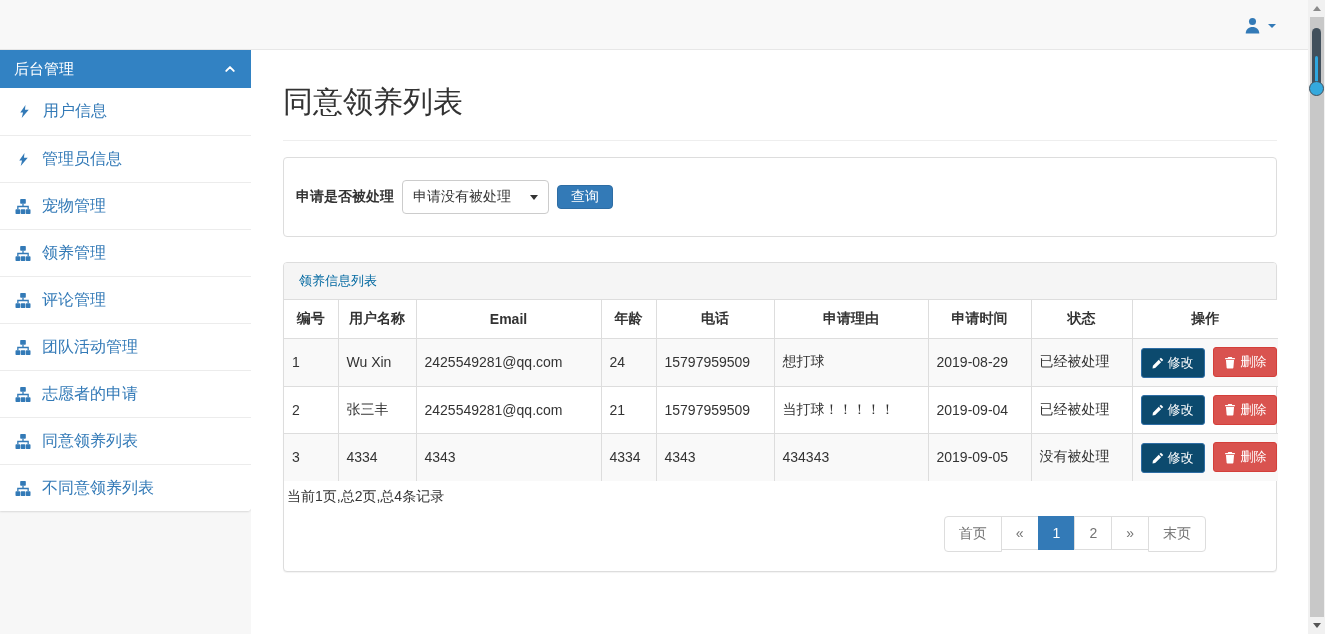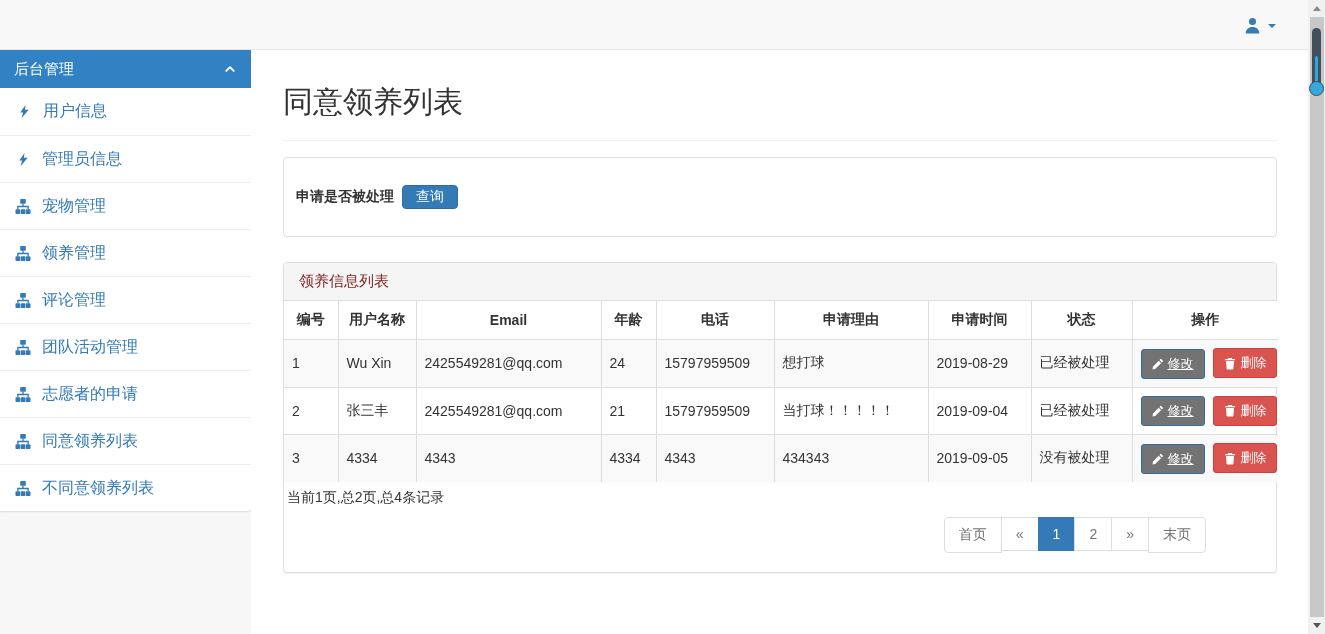--- a/index.html
+++ b/index.html
@@ -34,29 +34,29 @@
   .main { position:absolute; left:251px; top:50px; right:17px; bottom:0; background:#fff; padding:0 31px 0 32px; }
   .page-title { margin-top:32px; font-size:30px; font-weight:500; color:#333; padding-bottom:17px; border-bottom:1px solid #eee; }
 
   .filter-panel { margin-top:16px; border:1px solid #ddd; border-radius:4px; height:80px; display:flex; align-items:center; padding:16px 12px; background:#fff; }
   .filter-label { font-size:14px; font-weight:bold; color:#333; margin-right:8px; }
   .select-box { width:147px; height:34px; border:1px solid #ccc; border-radius:4px; background:#fff; display:flex; align-items:center; justify-content:space-between; padding:0 10px; font-size:14px; color:#333; cursor:pointer; margin-right:8px; }
   .sel-caret { width:0; height:0; border-left:4px solid transparent; border-right:4px solid transparent; border-top:5px solid #333; }
   .btn-primary { height:24px; padding:0 13px; background:#337ab7; border:1px solid #2e6da4; border-radius:4px; color:#fff; font-size:14px; cursor:pointer; font-family:inherit;text-align:right; }
 
   .table-panel { margin-top:25px; border:1px solid #ddd; border-radius:4px; background:#fff; box-shadow:0 1px 1px rgba(0,0,0,.05); }
-  .panel-heading { padding:9px 15px; background:#f5f5f5; border-bottom:1px solid #ddd; border-radius:3px 3px 0 0; font-size:15px; color:#7f1d1d; }
+  .panel-heading { padding:9px 15px; background:#f5f5f5; border-bottom:1px solid #ddd; border-radius:3px 3px 0 0; font-size:13px; color:#0369a1; }
   table { width:100%; border-collapse:collapse; table-layout:fixed; font-size:14px; color:#333; }
   th { font-weight:bold; text-align:center; padding:10px 8px; border-bottom:1px solid #ddd; background:#fff; }
   td { padding:8px; vertical-align:middle; border-top:1px solid #ddd; overflow:hidden; white-space:nowrap; }
   th + th, td + td { border-left:1px solid #ddd; }
   tbody tr:nth-child(odd) { background:#f9f9f9; }
   .cell-actions { text-align:center; }
   .btn-sm { display:inline-flex; align-items:center; gap:4px; height:30px; padding:0 10px; font-size:13px; color:#fff; border-radius:3px; cursor:pointer; border:1px solid transparent; font-family:inherit; }
-  .btn-edit { background:#737373; border-color:#2e6da4;text-decoration:underline; }
+  .btn-edit { background:#0c4a6e; border-color:#2e6da4; }
   .btn-del { background:#d9534f; border-color:#d43f3a; margin-left:5px; }
 
   .summary { font-size:14px; color:#333; padding:7px 3px 0; }
   .pagination-wrap { text-align:right; padding:10px 70px 19px 0; }
   .page-btn { display:inline-block; padding:8px 14px; font-size:14px; color:#737373; background:#fff; border:1px solid #ddd; margin-left:-1px; cursor:pointer; text-decoration:none; }
   .page-btn.first { border-top-left-radius:4px; border-bottom-left-radius:4px; margin-left:0; }
   .page-btn.last { border-top-right-radius:4px; border-bottom-right-radius:4px; }
   .page-btn.active { background:#337ab7; border-color:#337ab7; color:#fff; }
 </style>
 </head>
@@ -201,20 +201,24 @@
   </div>
 </div>
   </div>
 </div>
 
 <div class="main">
   <h1 class="page-title">同意领养列表</h1>
 
   <div class="filter-panel">
     <span class="filter-label">申请是否被处理</span>
+    <div class="select-box">
+      <span>申请没有被处理</span>
+      <span class="sel-caret"></span>
+    </div>
     <button class="btn-primary">查询</button>
   </div>
 
   <div class="table-panel">
     <div class="panel-heading">领养信息列表</div>
     <table>
       <colgroup>
         <col style="width:54px">
           <col style="width:78px">
           <col style="width:185px">

